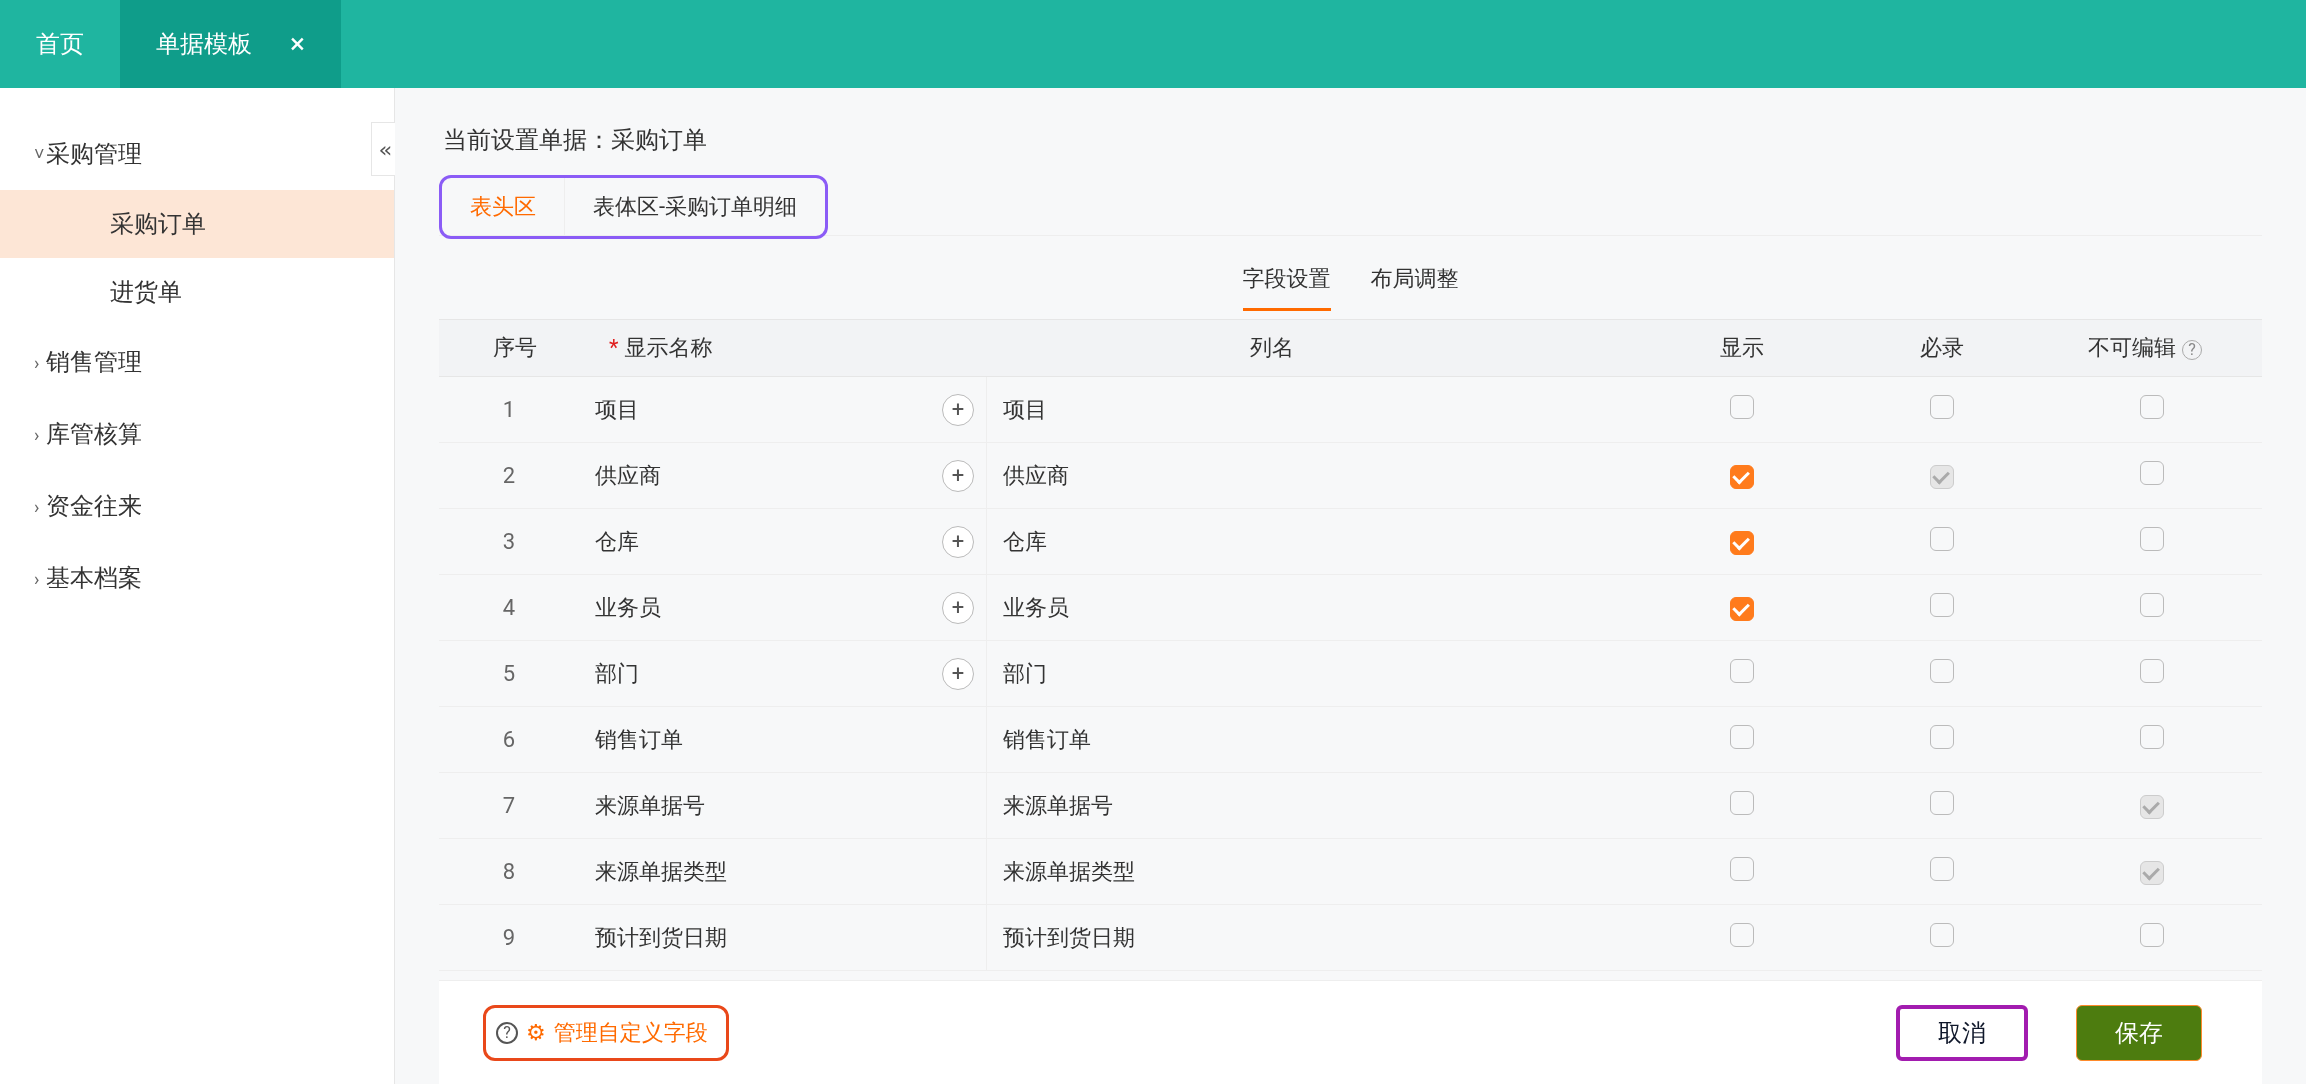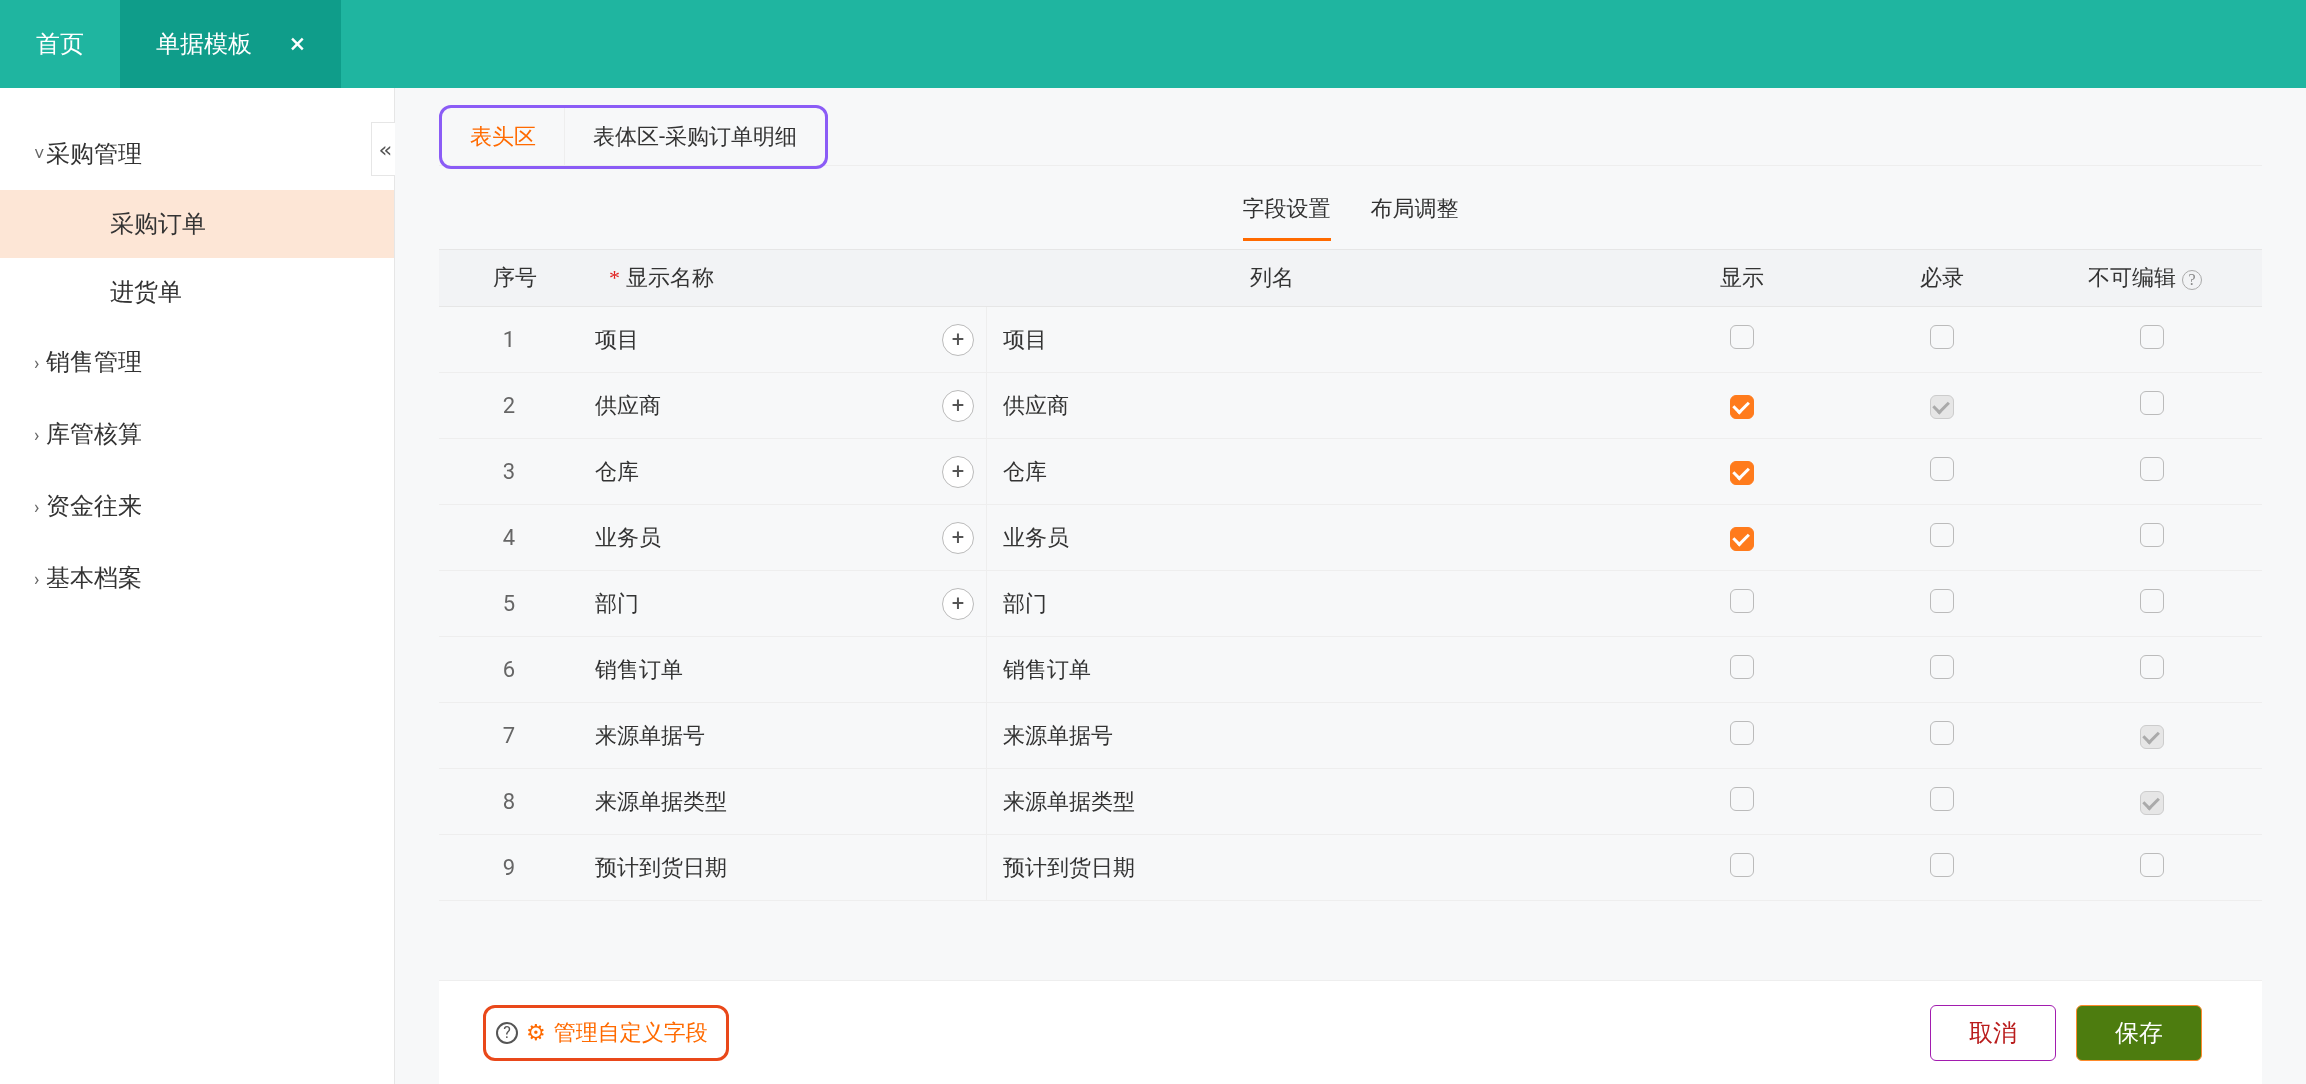--- a/index.html
+++ b/index.html
@@ -32,21 +32,21 @@
   .zone-tab.active { color: #ff6a00; }
   .zone-tab + .zone-tab { border-left: 1px solid #eee; }
 
   .subtabs { display: flex; gap: 40px; justify-content: center; margin-top: 22px; padding-bottom: 0; }
   .subtab { font-size: 22px; padding: 6px 0 14px 0; cursor: pointer; border-bottom: 3px solid transparent; }
   .subtab.active { border-bottom-color: #ff6a00; color: #333; }
 
   
   .table-wrap { flex: 1; overflow: hidden; margin-top: 8px; position: relative; }
   .table { width: 100%; }
-  .thead { display: flex; background: #f2f3f5; border-top: 1px solid #e6e6e6; border-bottom: 1px solid #e6e6e6; height: 58px; align-items: center; font-size: 22px; font-family: Liberation Serif, serif; }
+  .thead { display: flex; background: #f2f3f5; border-top: 1px solid #e6e6e6; border-bottom: 1px solid #e6e6e6; height: 58px; align-items: center; font-size: 22px; }
   .th { padding: 0 16px; }
   .col-idx   { width: 140px; text-align: center; padding-left: 28px; }
   .col-name  { width: 408px; }
   .col-disp  { flex: 1; padding-left: 30px; }
   .col-show  { width: 200px; text-align: center; }
   .col-req   { width: 200px; text-align: center; }
   .col-edit  { width: 220px; text-align: center; padding-right: 30px; }
   .th.col-disp .req-star { color: #e02020; margin-right: 6px; }
   .th.col-edit .help-ic { margin-left: 6px; font-size: 20px; color: #888; border: 1px solid #aaa; border-radius: 50%; width: 20px; height: 20px; display: inline-flex; align-items: center; justify-content: center; font-size: 16px; }
 
@@ -65,21 +65,21 @@
   .chk.on.disabled::after { border-color: #aaa; }
 
   
   .footer { height: 104px; display: flex; align-items: center; padding: 0 60px 0 44px; background: #fff; border-top: 1px solid #eee; }
   .custom-field-box { display: inline-flex; align-items: center; border: 3px solid #e9481a; border-radius: 12px; padding: 10px 18px 10px 10px; gap: 8px; }
   .q-ic { width: 22px; height: 22px; border: 2px solid #555; border-radius: 50%; display: inline-flex; align-items: center; justify-content: center; font-size: 16px; color: #555; }
   .gear-ic { color: #ff6a00; font-size: 22px; }
   .custom-field-text { color: #ff6a00; font-size: 22px; }
   .footer-spacer { flex: 1; }
   .btn { height: 56px; padding: 0 38px; font-size: 24px; border-radius: 6px; cursor: pointer; display: inline-flex; align-items: center; justify-content: center; }
-  .btn-default { background: #fff; border: 1px solid #a21caf; color: #b91c1c; margin-right: 20px; }
+  .btn-default { background: #fff; border: 4px solid #a21caf; color: #0f172a; margin-right: 48px; }
   .btn-primary { background: #4d7c0f; color: #fff; border: 1px solid #ff8a2b; }
 </style>
 </head>
 <body>
 
 <div class="topbar">
   <div class="topbar-tab">
     <span>首页</span>
   </div>
   <div class="topbar-tab active">
@@ -115,20 +115,23 @@
         </div>
         <div class="side-group-head">
           <span class="side-arrow">›</span>
           <span>基本档案</span>
         </div>
       </div>
   </aside>
 
   <section class="main">
 
+    <div class="header-line">
+      <span>当前设置单据：</span><span>采购订单</span>
+    </div>
 
     <div class="zone-tabs">
       <div class="zone-tab-group" id="zone-tab-group">
           <div class="zone-tab active">表头区</div>
           <div class="zone-tab">表体区-采购订单明细</div>
         </div>
     </div>
 
     <div class="subtabs" id="subtabs">
         <div class="subtab active">字段设置</div>

